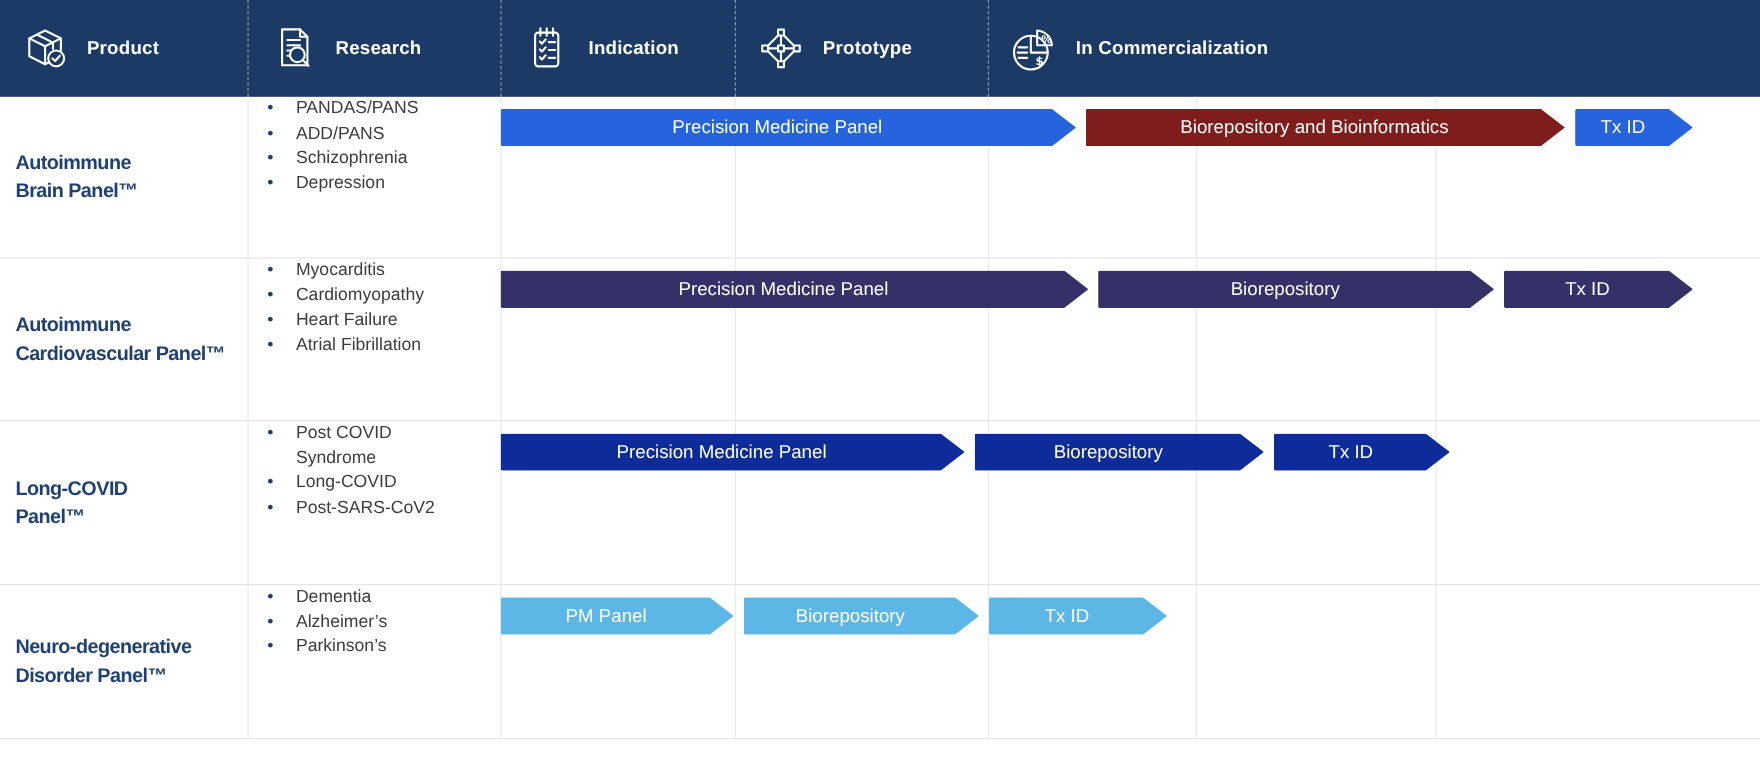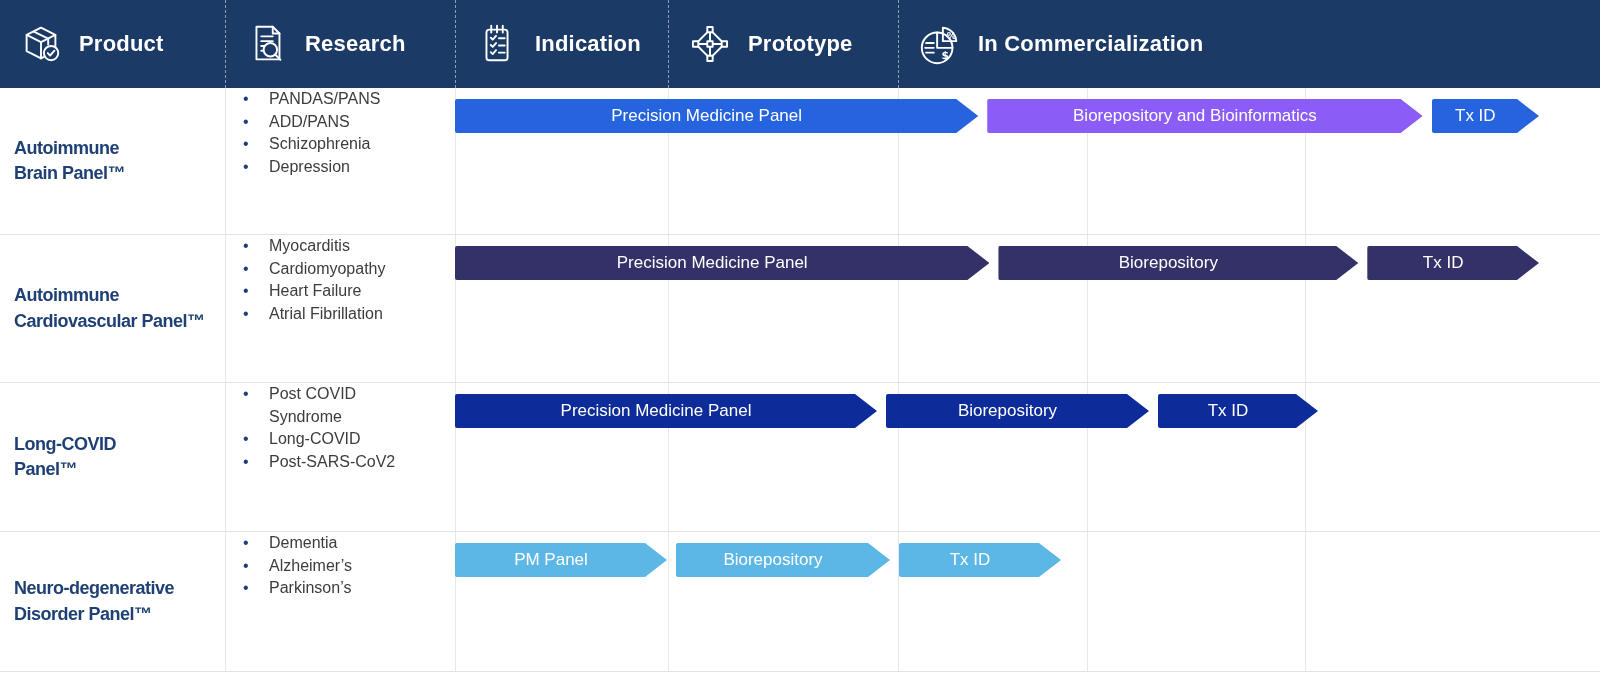--- a/index.html
+++ b/index.html
@@ -19,21 +19,21 @@
   .hcell + .hcell{border-left:1px dashed rgba(255,255,255,.5);}
   .hcell:nth-child(1){width:225px;}
   .hcell:nth-child(2){width:230px;}
   .hcell:nth-child(3){width:213px;}
   .hcell:nth-child(4){width:230px;}
   .hcell:nth-child(5){width:189px;}
   .hcell:nth-child(6){width:218px;}
   .hcell:nth-child(7){width:295px;padding-left:14px;gap:12px;}
   .hicon svg{display:block;}
   .hicon .mk{fill:var(--header-bg);}
-  .hlabel{color:#fff;font-size:22px;font-weight:700;letter-spacing:.2px;white-space:nowrap;}
+  .hlabel{color:#fff;font-size:17px;font-weight:700;letter-spacing:.2px;white-space:nowrap;}
 
   
   .vline{position:absolute;top:88px;width:1px;height:584px;background:var(--grid-line);}
   .vl1{left:225px;}.vl2{left:455px;}.vl3{left:668px;}.vl4{left:898px;}.vl5{left:1087px;}.vl6{left:1305px;}
 
   .row{position:relative;display:flex;width:1600px;border-bottom:1px solid #E3E3E3;}
   .row.r1{height:147px;}.row.r2{height:148px;}.row.r3{height:149px;}.row.r4{height:140px;}
 
   .cell-product{width:225px;display:flex;align-items:center;padding-left:14px;}
   .cell-product h2{
@@ -155,21 +155,21 @@
         <li>PANDAS/PANS</li>
         <li>ADD/PANS</li>
         <li>Schizophrenia</li>
         <li>Depression</li>
       </ul>
     </div>
     <div class="cell-stages">
       <div class="bar" style="width: 1120px; background: rgb(37, 99, 223);">
           <span>Precision Medicine Panel</span>
         </div>
-      <div class="bar" style="width: 928px; background: #8b5cf6;">
+      <div class="bar" style="width: 928px; background: #7f1d1d;">
           <span>Biorepository and Bioinformatics</span>
         </div>
       <div class="bar" style="width: 211px; background: rgb(37, 99, 223);">
           <span>Tx ID</span>
         </div>
     </div>
   </section>
 
   <section class="row r2">
     <div class="cell-product">

